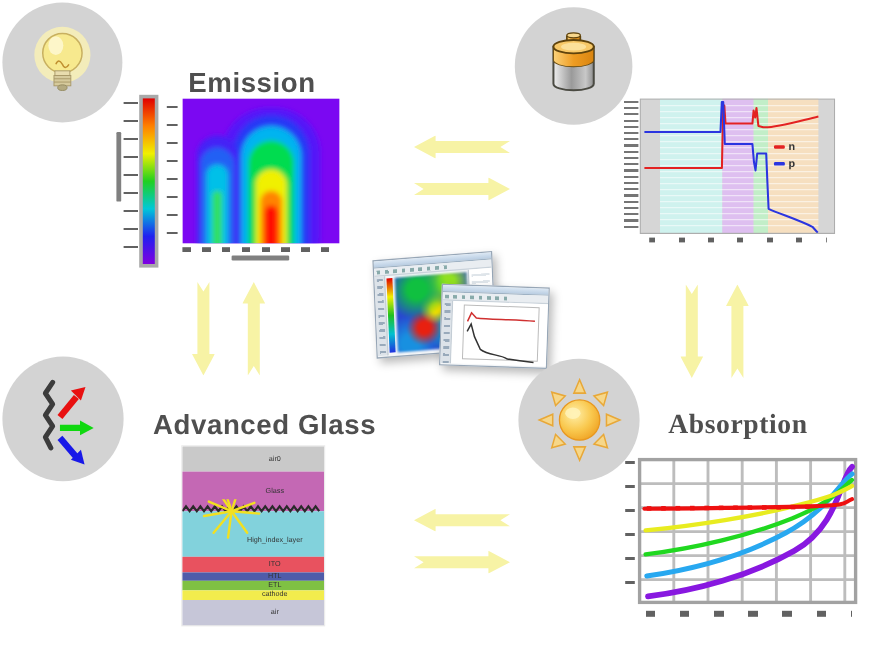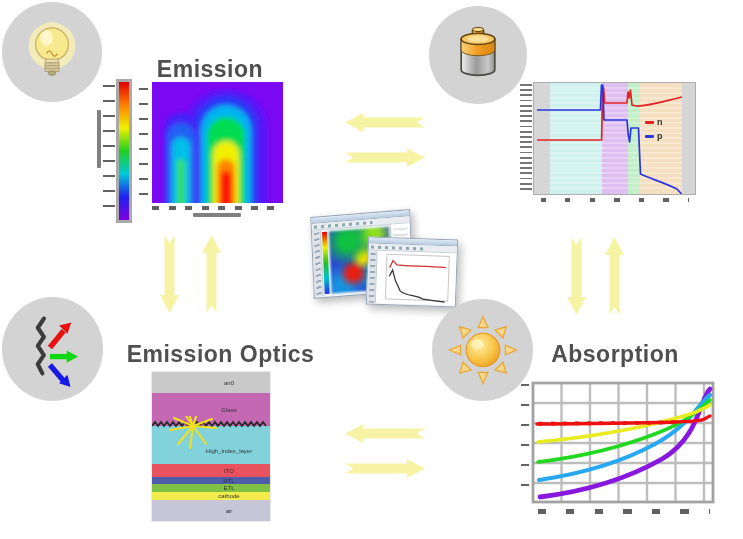--- a/index.html
+++ b/index.html
@@ -238,21 +238,21 @@
       <polyline points="38,10 30,22 38,34 30,46 38,58 30,70 36,82" fill="none" stroke="#3c3c3c" stroke-width="5.5" stroke-linecap="round" stroke-linejoin="round"></polyline>
       <line x1="46" y1="48" x2="64" y2="26" stroke="#e81010" stroke-width="7"></line>
       <polygon points="74,15 69,30 58,19" fill="#e81010"></polygon>
       <line x1="46" y1="60" x2="70" y2="60" stroke="#10d810" stroke-width="7"></line>
       <polygon points="83,60 68,52 68,68" fill="#10d810"></polygon>
       <line x1="46" y1="71" x2="64" y2="92" stroke="#1818e8" stroke-width="7"></line>
       <polygon points="73,100 69,84 58,95" fill="#1818e8"></polygon>
     </svg>
   </div>
 
-  <div class="module-title" style="left: 118px; top: 341px; width: 205px; color: rgb(79, 79, 79);">Emission Optics</div>
+  <div class="module-title" style="left: 118px; top: 341px; width: 205px; color: rgb(79, 79, 79);">Advanced Glass</div>
 
   <div class="abs" id="stack">
     <div class="layer" style="height: 21px; background-color: rgb(201, 201, 201);">
       <span>air0</span>
       </div>
     <div class="layer" style="height: 33px; background-color: rgb(196, 104, 180);">
       <span>Glass</span>
       </div>
     <div class="layer" style="height: 38px; background-color: rgb(130, 210, 220);">
       <span style="transform:translateX(18px) translateY(6px);">High_index_layer</span>
@@ -306,21 +306,21 @@
         <polygon points="21,21 25,35 35,25"></polygon>
         <polygon points="79,21 75,35 65,25"></polygon>
         <polygon points="21,79 35,75 25,65"></polygon>
         <polygon points="79,79 65,75 75,65"></polygon>
       </g>
       <circle cx="50" cy="50" r="21" fill="url(#sunG)" stroke="#e89820" stroke-width="1.4"></circle>
       <ellipse cx="43" cy="43" rx="8" ry="6" fill="#fff3bb" opacity="0.85"></ellipse>
     </svg>
   </div>
 
-  <div class="module-title" style="left: 539px; top: 341px; width: 152px; color: rgb(79, 79, 79);">Absorption</div>
+  <div class="module-title" style="left: 539px; top: 341px; width: 152px; color: rgb(79, 79, 79); font-family: Liberation Serif, serif;">Absorption</div>
 
   <div class="abs" id="ab-plot">
     <svg width="186" height="126" viewBox="0 0 186 126">
       <g stroke="#bdbdbd" stroke-width="2.4">
         <line x1="31.5" y1="3" x2="31.5" y2="122"></line>
           <line x1="60" y1="3" x2="60" y2="122"></line>
         <line x1="88.5" y1="3" x2="88.5" y2="122"></line>
           <line x1="117" y1="3" x2="117" y2="122"></line>
         <line x1="145.5" y1="3" x2="145.5" y2="122"></line>
           <line x1="174" y1="3" x2="174" y2="122"></line>

